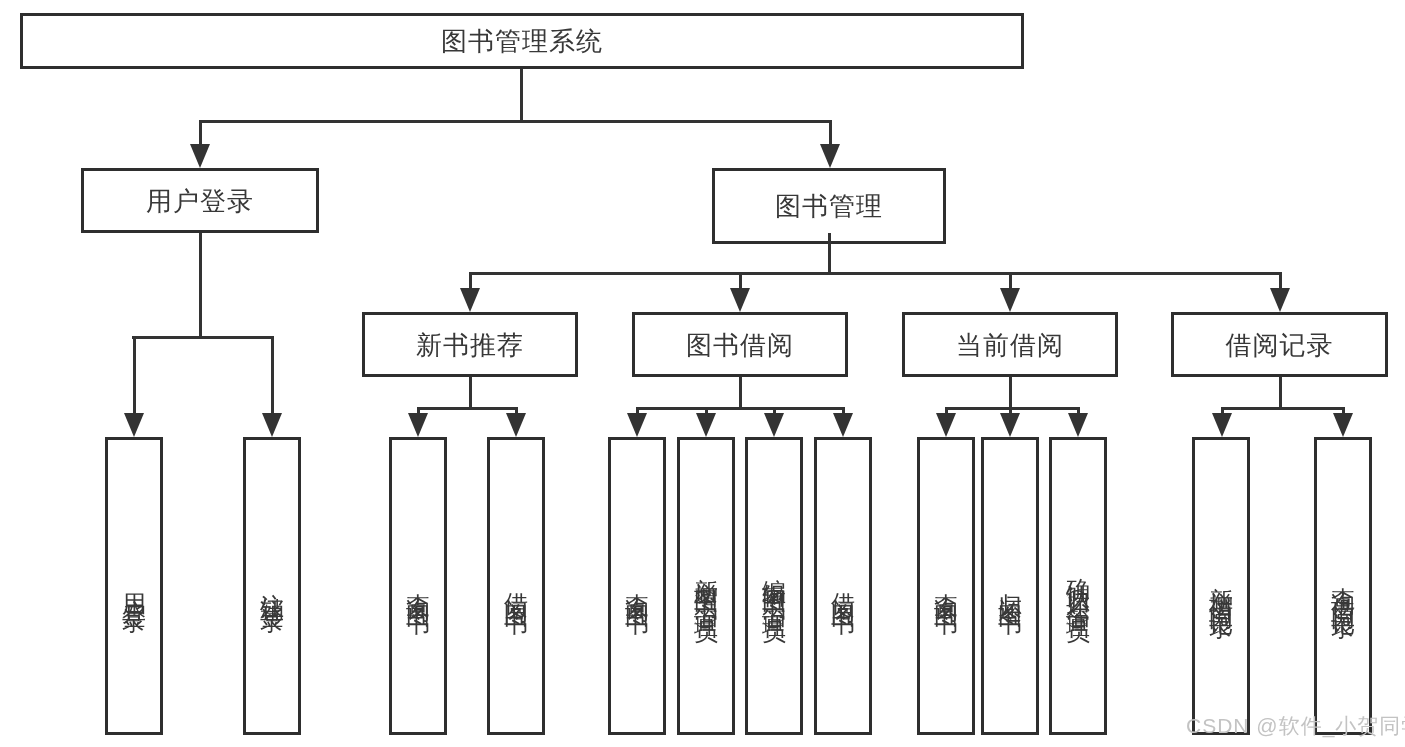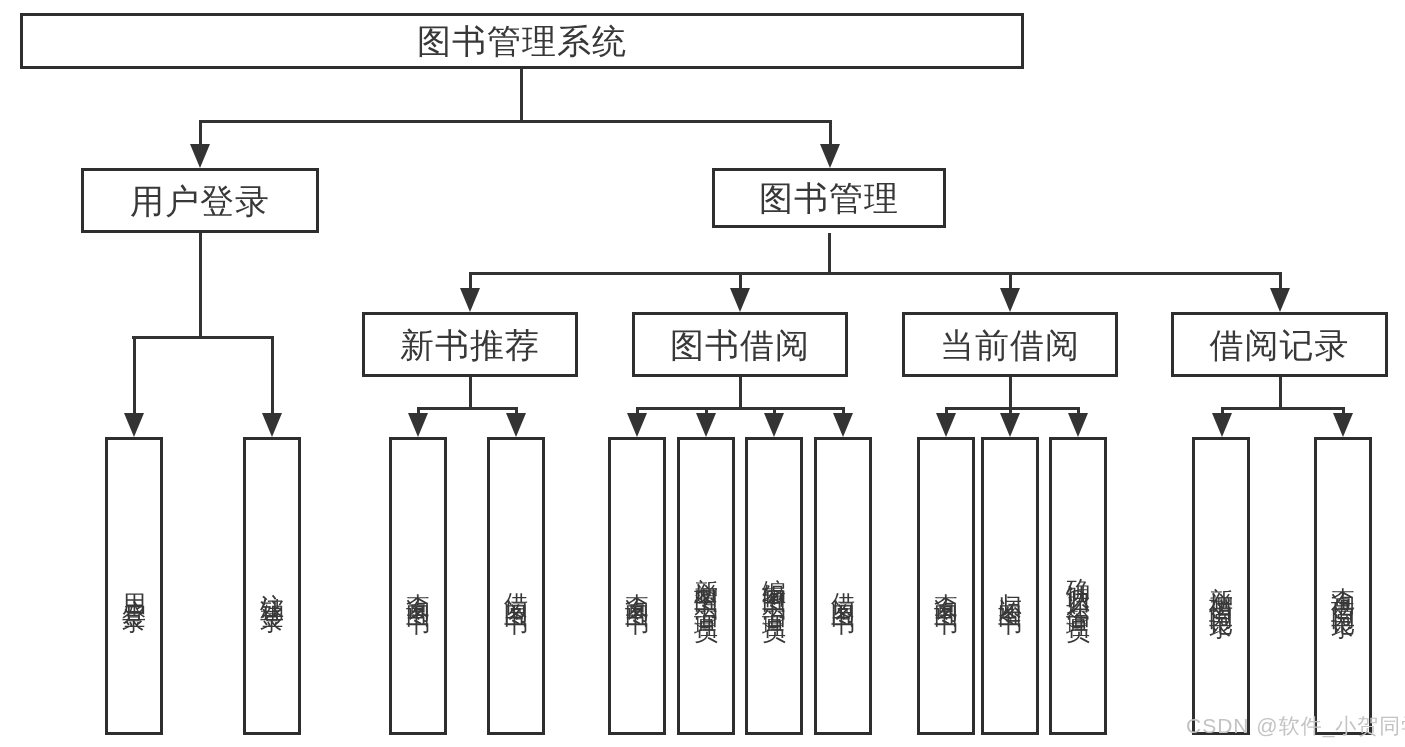--- a/index.html
+++ b/index.html
@@ -5,21 +5,21 @@
   html,body{margin:0;padding:0;background:#ffffff;}
   .canvas{
     position:relative;width:1405px;height:747px;background:#ffffff;overflow:hidden;
     font-family:"Liberation Sans","DejaVu Sans",sans-serif;
   }
   .box{
     position:absolute;box-sizing:border-box;background:#ffffff;
     border:3px solid #2e2e2e;display:flex;align-items:center;justify-content:center;
   }
   .box .lbl{
-    color:#383838;font-size:34px;letter-spacing:1px;line-height:1;white-space:nowrap;
+    color:#383838;font-size:26px;letter-spacing:1px;line-height:1;white-space:nowrap;
   }
   .vbox{
     position:absolute;box-sizing:border-box;background:#ffffff;
     border:3px solid #2e2e2e;display:flex;align-items:center;justify-content:center;
     top:437px;width:58px;height:298px;
   }
   .vbox .lbl{
     writing-mode:vertical-rl;color:#383838;font-size:24px;letter-spacing:6px;
     line-height:1;white-space:nowrap;
   }
@@ -40,21 +40,21 @@
 
 <div class="canvas">
 
   <div class="box" style="left:20px;top:13px;width:1004px;height:56px">
     <span class="lbl">图书管理系统</span>
   </div>
 
   <div class="box" style="left:81px;top:168px;width:238px;height:65px">
     <span class="lbl">用户登录</span>
   </div>
-  <div class="box" style="left:712px;top:168px;width:234px;height:60px">
+  <div class="box" style="left:712px;top:168px;width:234px;height:76px">
     <span class="lbl">图书管理</span>
   </div>
 
   <div class="box" style="left:362px;top:312px;width:216px;height:65px">
     <span class="lbl">新书推荐</span>
   </div>
   <div class="box" style="left:632px;top:312px;width:216px;height:65px">
     <span class="lbl">图书借阅</span>
   </div>
   <div class="box" style="left:1171px;top:312px;width:217px;height:65px">

